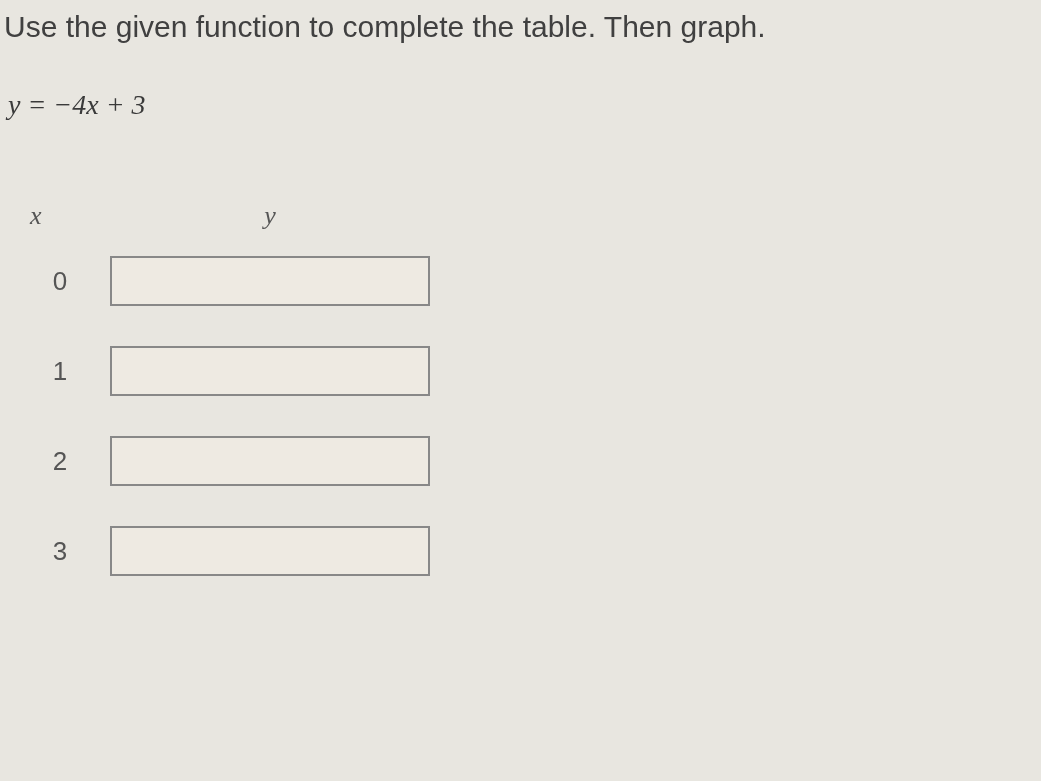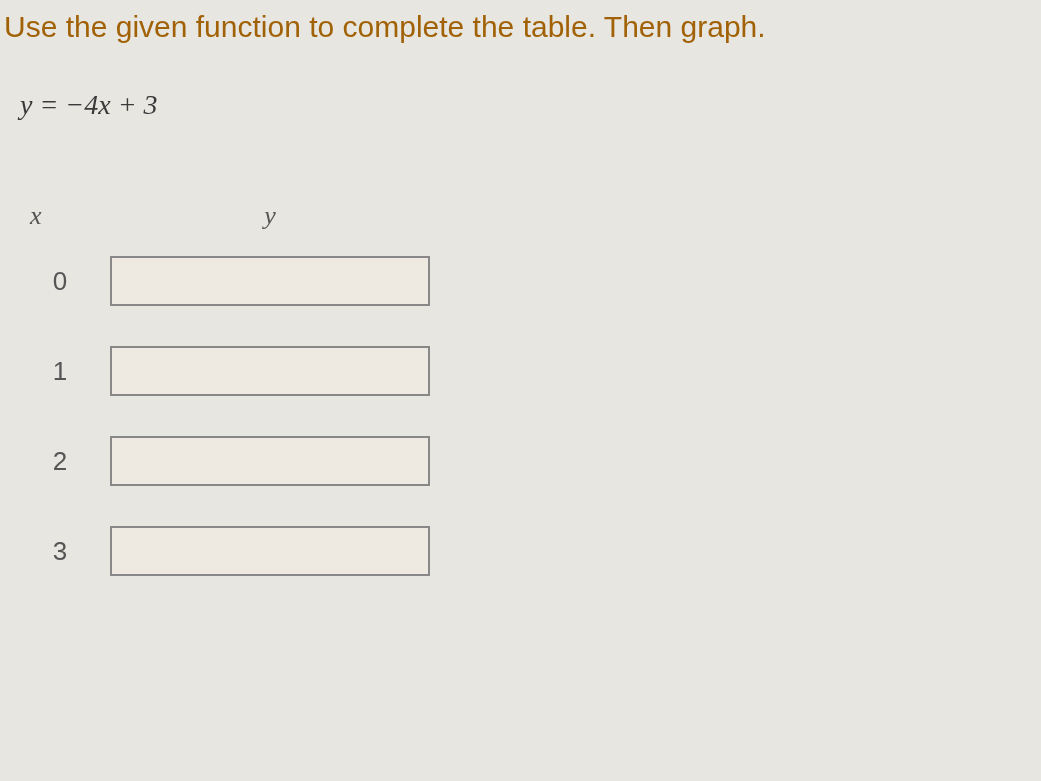--- a/index.html
+++ b/index.html
@@ -10,31 +10,31 @@
     body {
       width: 1041px;
       height: 781px;
       background: #e8e6e0;
       font-family: Arial, sans-serif;
       padding: 10px 0 0 0;
       overflow: hidden;
     }
     .instruction {
       font-size: 30px;
-      color: #a16207;
+      color: #404040;
       margin-bottom: 45px;
       padding-left: 4px;
       font-weight: 400;
     }
     .equation {
       font-size: 28px;
       color: #3a3a3a;
       font-style: italic;
       font-family: Georgia, 'Times New Roman', serif;
-      padding-left: 20px;
+      padding-left: 8px;
       margin-bottom: 80px;
     }
     .table-container {
       margin-left: 20px;
       width: 420px;
     }
     .table-header {
       display: flex;
       margin-bottom: 20px;
     }

